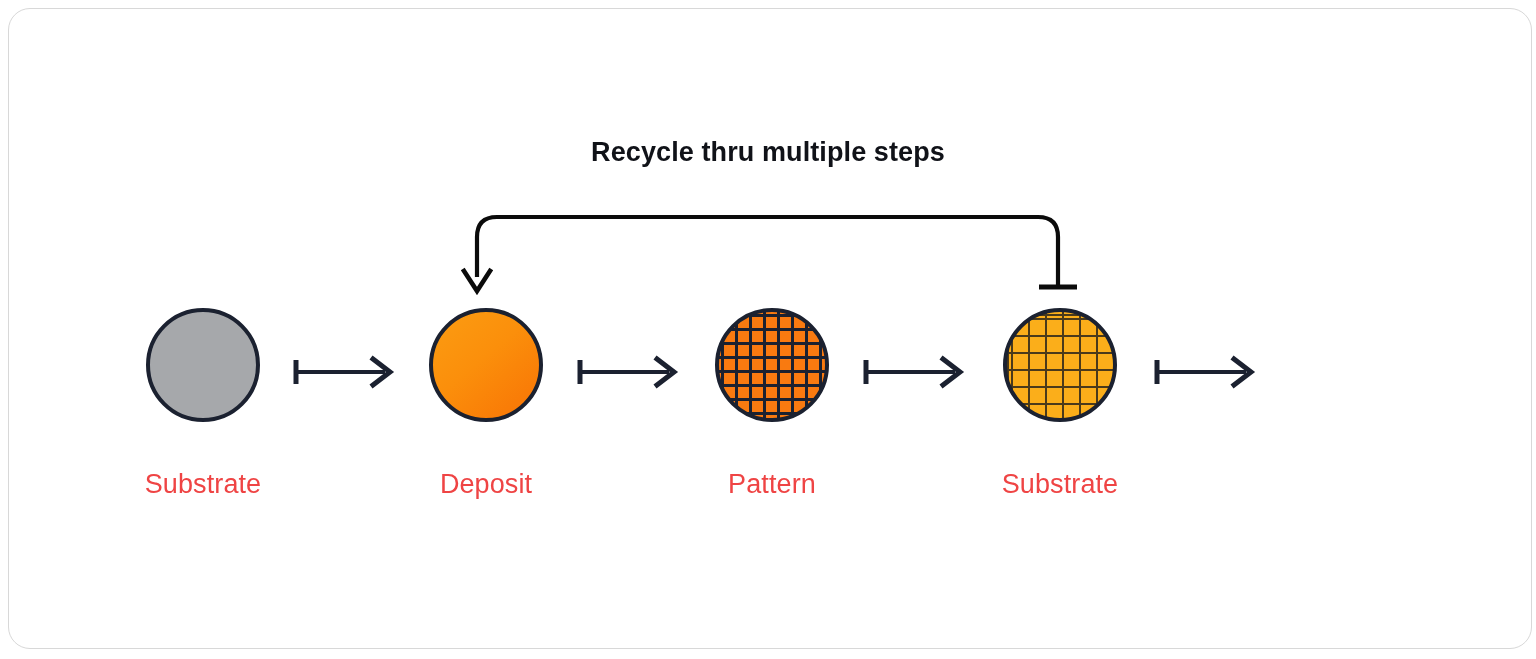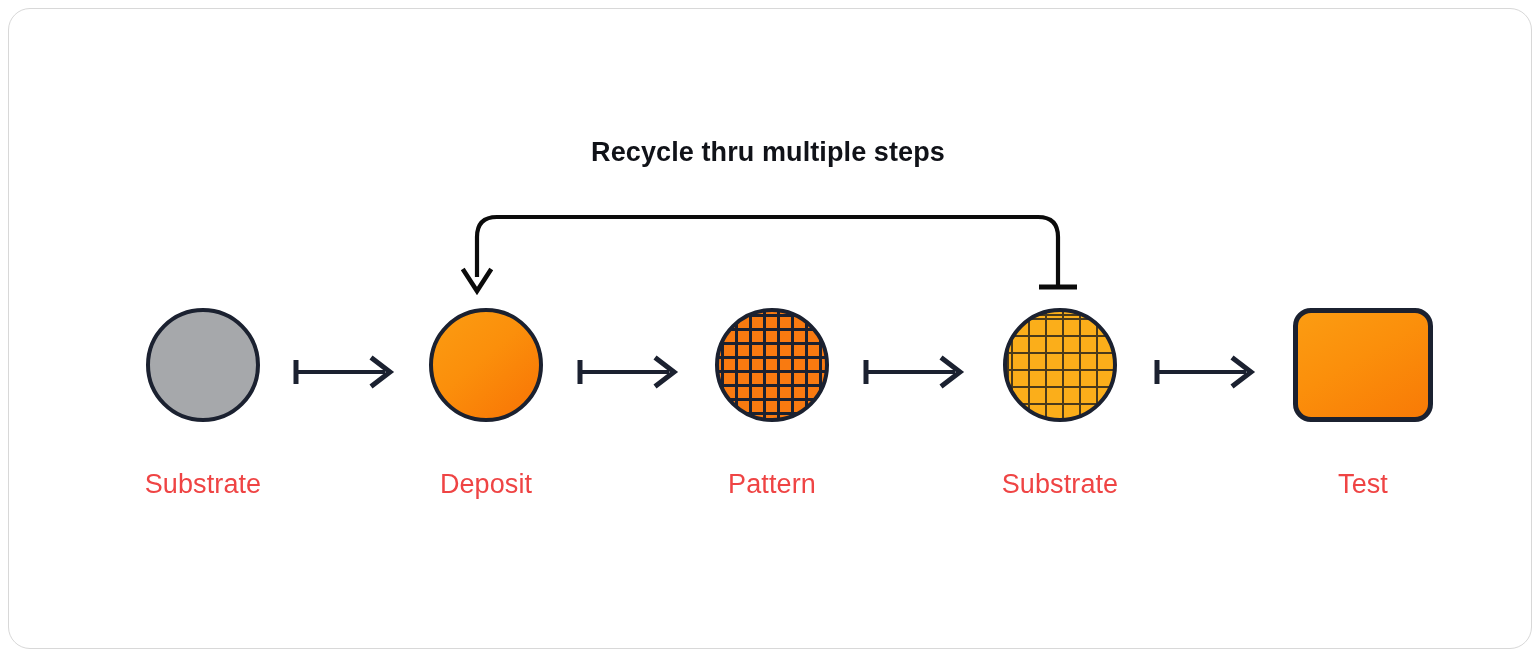--- a/index.html
+++ b/index.html
@@ -197,21 +197,15 @@
       <div class="stage-label">Pattern</div>
     </div>
 
     <div class="stage" style="left:1051px;">
       <div class="shape-wrap">
         <div class="disc disc-substract"></div>
       </div>
       <div class="stage-label">Substrate</div>
     </div>
 
-    <div class="stage" style="left:1354px;">
-      <div class="shape-wrap">
-        <div class="rounded-square"></div>
-      </div>
-      <div class="stage-label">Test</div>
-    </div>
 
   </div>
 </div>
 
 </body></html>

